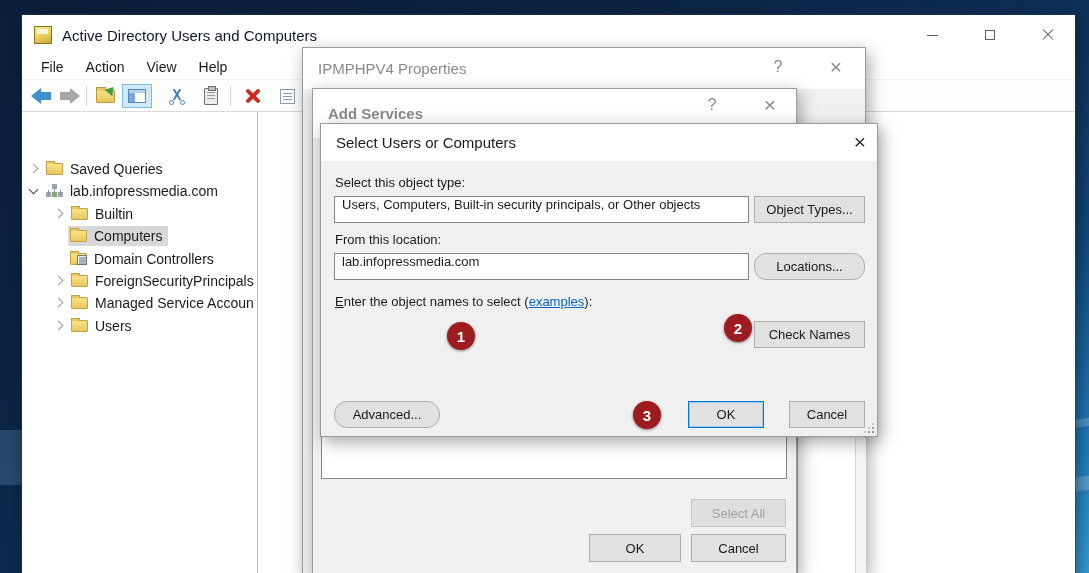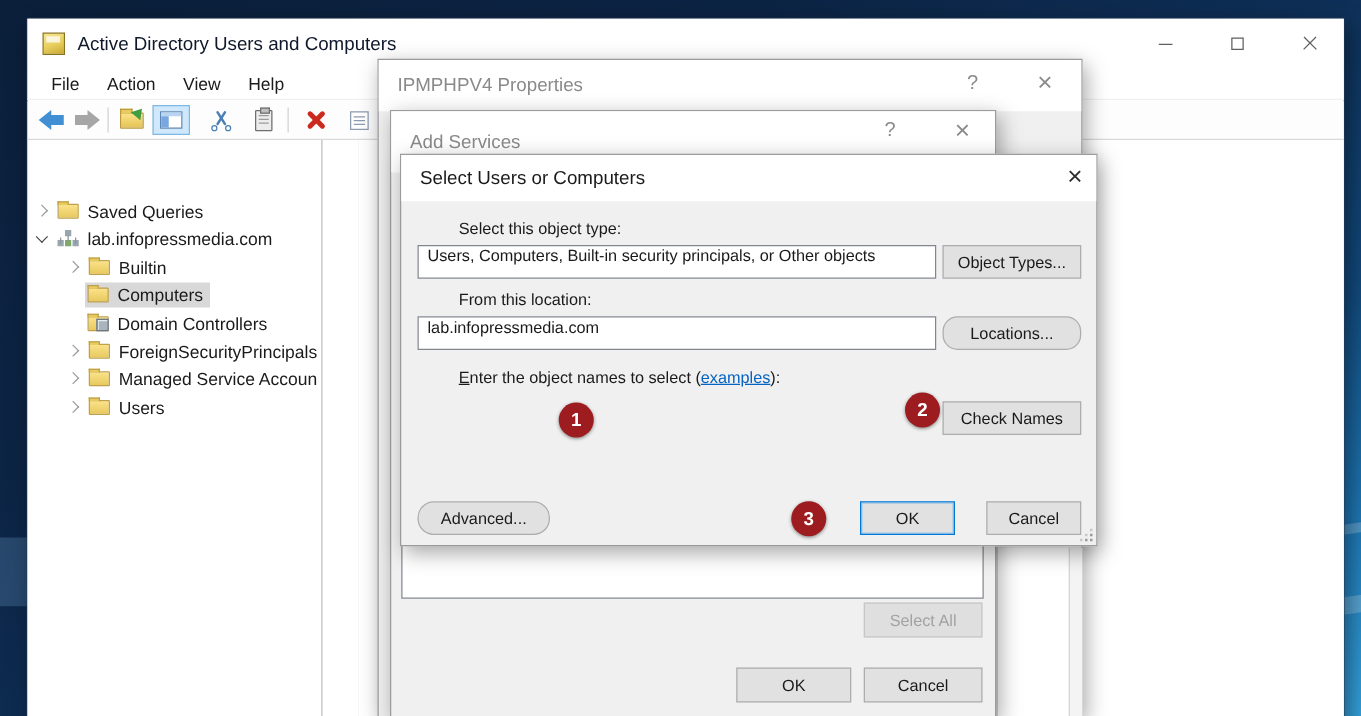--- a/index.html
+++ b/index.html
@@ -88,21 +88,21 @@
   .dlg-title.active { color:#1a1a1a; }
   .dlg-glyph { position:absolute; top:0; width:22px; text-align:center; font-size:16px; color:#8a8a8a; }
   .dlg-glyph.close { font-size:21px; line-height:1; }
   .dlg-glyph.dark { color:#2b2b2b; }
   .btn { position:absolute; background:#e1e1e1; border:1px solid #adadad; font-size:13px; color:#1a1a1a;
     display:flex; align-items:center; justify-content:center; }
   .btn.default { border:1px solid #0078d7; box-shadow:inset 0 0 0 1px #9ec7e8; }
   .btn.disabled { background:#dfdfdf; border-color:#c6c6c6; color:#a2a2a2; }
   .field { position:absolute; background:#fff; border:1px solid #82878f; font-size:13px; display:flex; align-items:flex-start;
     padding:0 7px; white-space:nowrap; overflow:hidden; }
-  .dlabel { position:absolute; font-size:13px; color:#1a1a1a; white-space:nowrap;margin-left:32px; }
+  .dlabel { position:absolute; font-size:13px; color:#1a1a1a; white-space:nowrap; }
   .badge { position:absolute; width:28px; height:28px; border-radius:50%; background:#9d1c1f; color:#fff;
     font-size:15px; font-weight:bold; display:flex; align-items:center; justify-content:center;
     box-shadow:0 1px 3px rgba(0,0,0,.45); z-index:60; }
   .caret { display:inline-block; width:1px; height:15px; background:#000; margin-left:1px; vertical-align:middle; }
   .grip { position:absolute; right:3px; bottom:3px; width:9px; height:9px; }
   .grip::after { content:""; position:absolute; right:0; bottom:0; width:2px; height:2px; background:#9a9a9a;
     box-shadow:-4px 0 0 #9a9a9a,0 -4px 0 #9a9a9a,-4px -4px 0 #c7c7c7,-8px 0 0 #c7c7c7,0 -8px 0 #c7c7c7; }
   a.link { color:#0563c1; text-decoration:underline; }
   .u { text-decoration:underline; }
 </style>
@@ -240,28 +240,28 @@
     <span>IPMPHPV4 Properties</span>
   </div>
   <span class="dlg-glyph" style="left:464px; top:10px;">?</span>
   <span class="dlg-glyph close" style="left:522px; top:8px;">×</span>
 
   <div style="position:absolute; left:494px; top:390px; width:58px; bottom:0; background:#fff; border-left:1px solid #a9a9a9;"></div>
   <div style="position:absolute; left:552px; top:390px; width:11px; bottom:0; background:#f4f4f4; border-left:1px solid #d6d6d6;"></div>
 </div>
 
 <div class="dialog" style="left:312px; top:88px; width:485px; height:486px; z-index:20;">
-  <div class="dlg-title inactive" style="height:49px;">
+  <div class="dlg-title inactive" style="height:49px;font-weight:bold;">
     <span>Add Services</span>
   </div>
   <span class="dlg-glyph" style="left:388px; top:7px;">?</span>
   <span class="dlg-glyph close" style="left:446px; top:5px;">×</span>
 
   <div style="position:absolute; left:8px; top:300px; width:466px; height:90px; background:#fff; border:1px solid #82878f;"></div>
-  <div class="btn disabled" style="left:378px; top:393px; width:95px; height:28px;">Select All</div>
+  <div class="btn disabled" style="left:378px; top:410px; width:95px; height:28px;">Select All</div>
   <div class="btn" style="left:276px; top:445px; width:92px; height:28px;">OK</div>
   <div class="btn" style="left:378px; top:445px; width:95px; height:28px;">Cancel</div>
 </div>
 
 <div class="dialog" style="left:320px; top:123px; width:558px; height:314px; z-index:30;">
   <div class="dlg-title active" style="height:37px;">
     <span>Select Users or Computers</span>
   </div>
   <span class="dlg-glyph close dark" style="left:528px; top:7px;">×</span>
 

